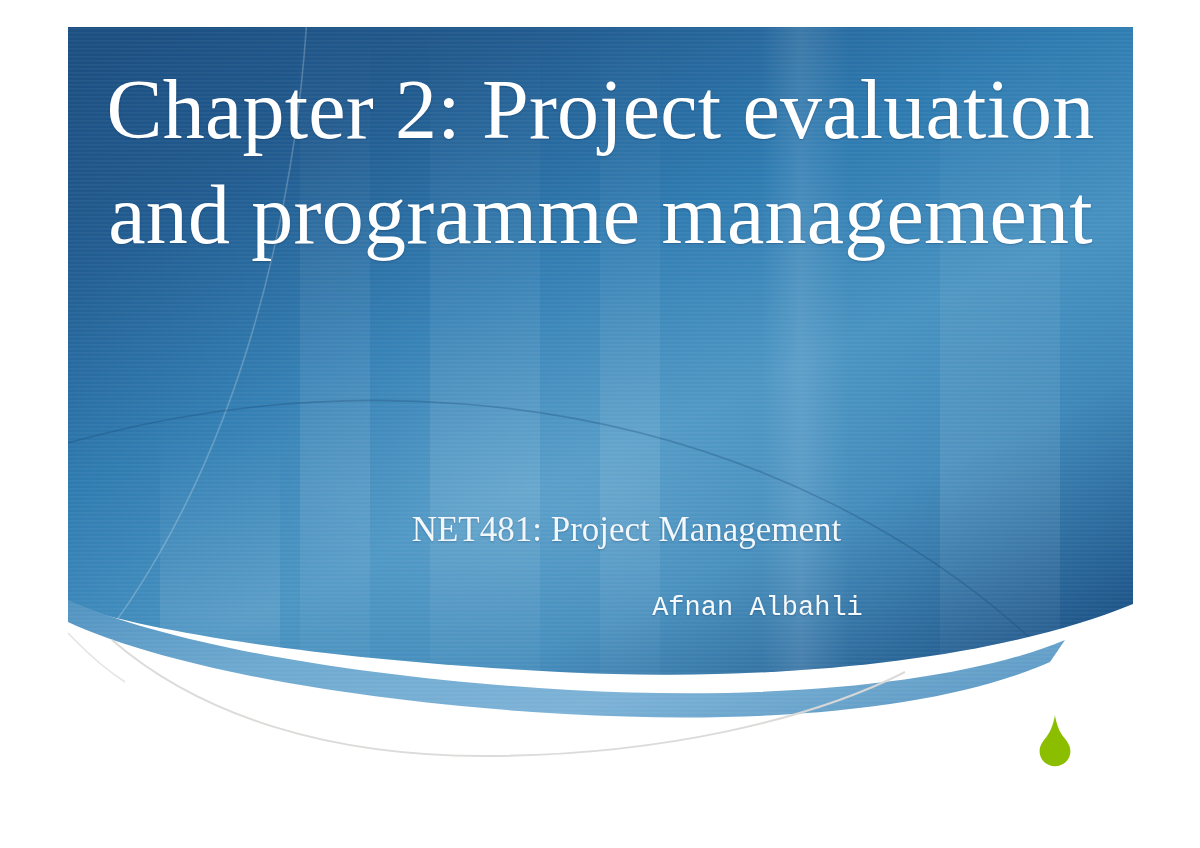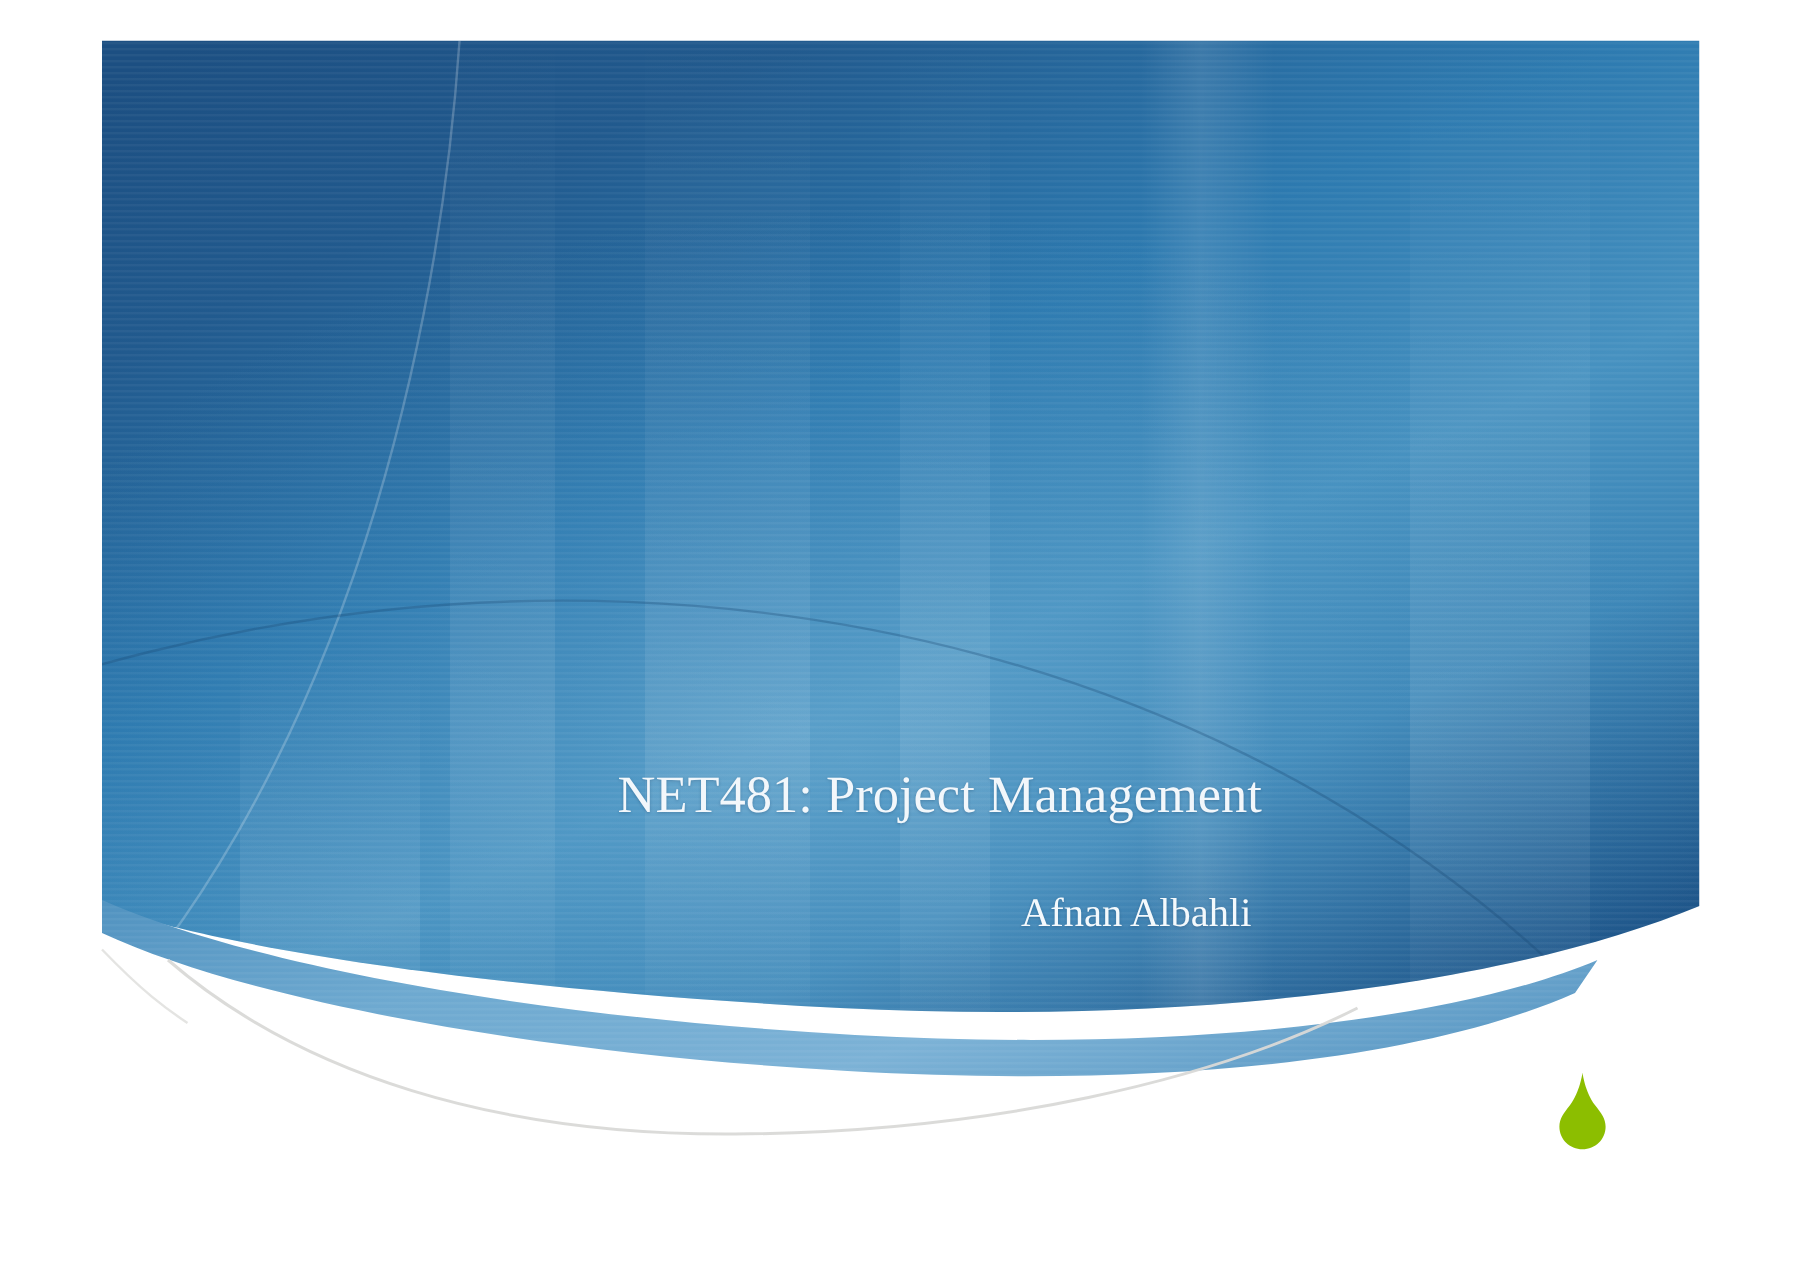--- a/index.html
+++ b/index.html
@@ -78,20 +78,21 @@
     top: 565px;
     width: 1065px;
     text-align: center;
     padding-left: 314px;
     box-sizing: border-box;
     color: #f4f9fc;
     font-size: 27px;
     line-height: 33px;
     text-shadow: 0 1px 2px rgba(12,50,85,0.3);
     margin: 0;
+    font-family: Liberation Mono, monospace;
   }
 
   
   .droplet {
     position: absolute;
     left: 1032px;
     top: 714px;
     width: 46px;
     height: 56px;
   }
@@ -182,20 +183,21 @@
         <rect x="60" y="590" width="1082" height="140" fill="url(#scan)"></rect>
       </g>
 
       <path d="M112,640 C200,716 330,757 490,756 C660,755 810,720 905,672" fill="none" stroke="#D9D9D7" stroke-width="2" opacity="0.95"></path>
       <path d="M68,633 C95,661 110,672 125,682" fill="none" stroke="#DDDDDB" stroke-width="1.6" opacity="0.8"></path>
     </svg>
   </div>
 
   <div class="text-layer">
 
+    <h1 class="title"><span>Chapter 2: Project evaluation and programme management</span></h1>
 
     <p class="subtitle">NET481: Project Management</p>
 
     <p class="author">Afnan Albahli</p>
   </div>
 
   <div class="droplet">
     <svg width="46" height="56" viewBox="0 0 46 56" xmlns="http://www.w3.org/2000/svg" aria-hidden="true">
       <path d="M23 1 C23 1, 21.4 14, 14.6 22.8 C10.6 27.9, 7.6 31.6, 7.6 37.2
                C7.6 45.6, 14.5 52.2, 23 52.2

